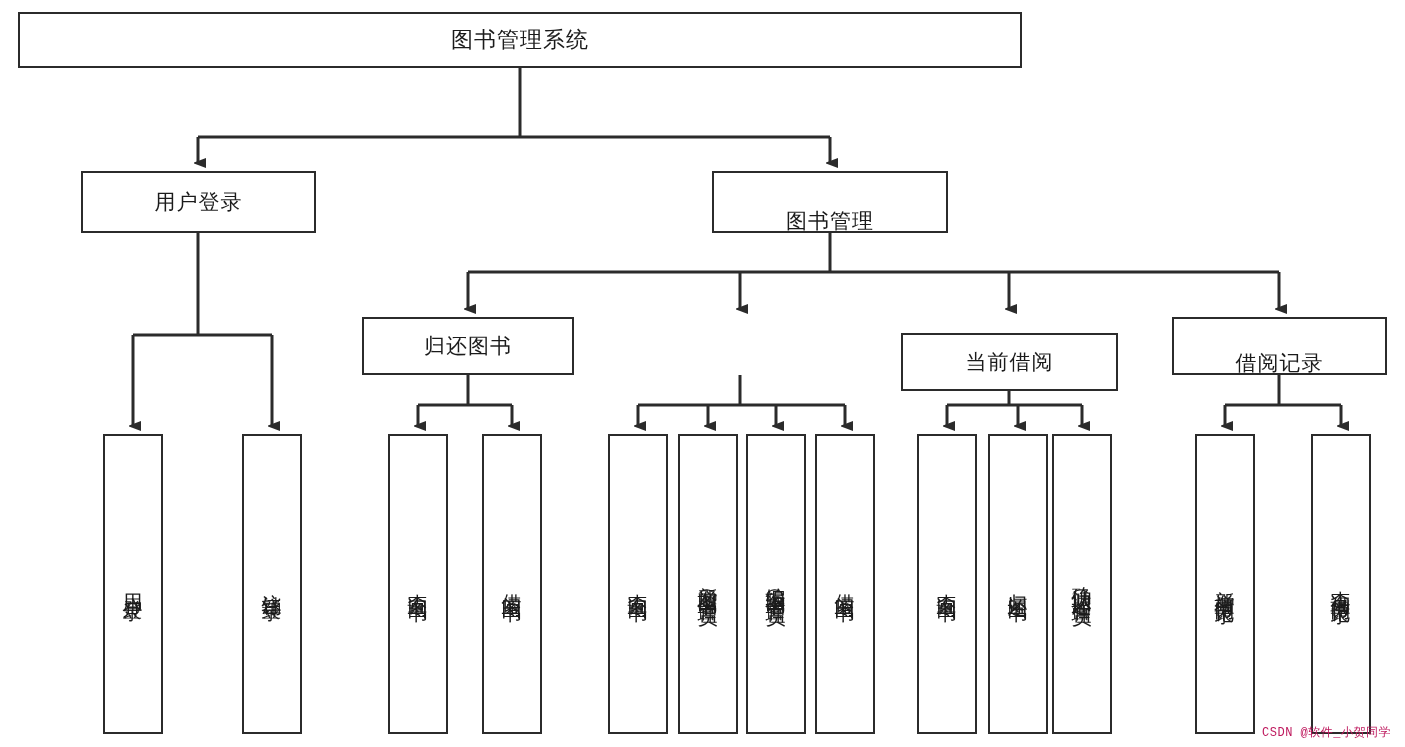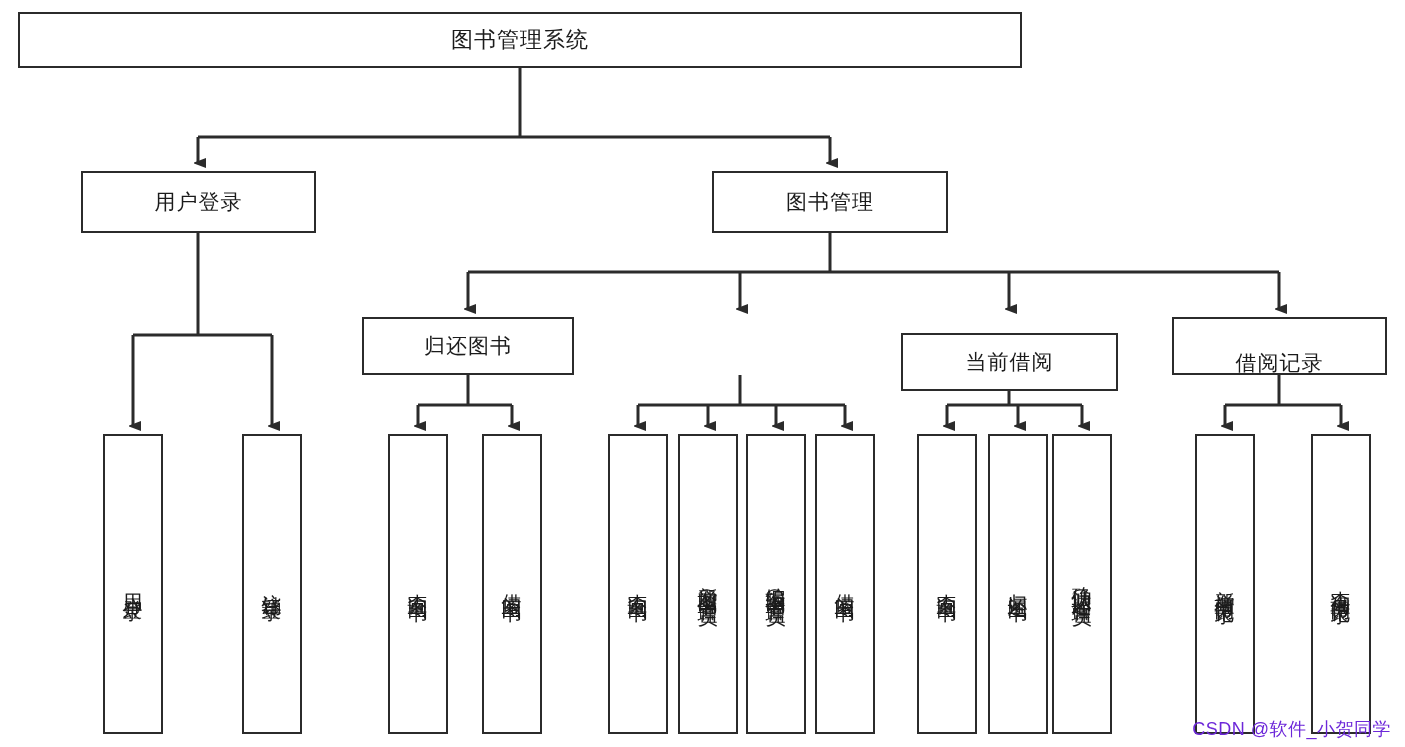--- a/index.html
+++ b/index.html
@@ -53,25 +53,26 @@
     text-orientation:upright;
     font-size:20px;
     letter-spacing:3px;
     line-height:1;
     max-height:280px;
   }
   .watermark{
     position:absolute;
     right:14px;
     bottom:6px;
-    font-size:18px;
-    color:#6d28d9;
+    font-size:12px;
+    color:#be185d;
     letter-spacing:0.5px;
     z-index:5;
     white-space:nowrap;
+    font-family:Liberation Mono, monospace;
   }
 </style>
 </head>
 <body>
 
 <div id="diagram-root">
 
   <svg id="connectors" viewBox="0 0 1405 747">
     <defs>
       <marker id="arrow" markerWidth="12" markerHeight="12" refX="5" refY="8" orient="auto" markerUnits="userSpaceOnUse">
@@ -124,21 +125,21 @@
     </g>
   </svg>
 
   <div class="node horiz root" style="left:18px;top:12px;width:1004px;height:56px;">
     <span class="node-label">图书管理系统</span>
   </div>
 
   <div class="node horiz" style="left:81px;top:171px;width:235px;height:62px;">
     <span class="node-label">用户登录</span>
   </div>
-  <div class="node horiz" style="left:712px;top:171px;width:236px;height:62px;">
+  <div class="node horiz" style="left:712px;top:171px;width:236px;height:62px;align-items:flex-end;">
     <span class="node-label">图书管理</span>
   </div>
 
   <div class="node horiz" style="left:362px;top:317px;width:212px;height:58px;">
     <span class="node-label">归还图书</span>
   </div>
   <div class="node horiz" style="left:901px;top:333px;width:217px;height:58px;">
     <span class="node-label">当前借阅</span>
   </div>
   <div class="node horiz" style="left:1172px;top:317px;width:215px;height:58px;align-items:flex-end;">

